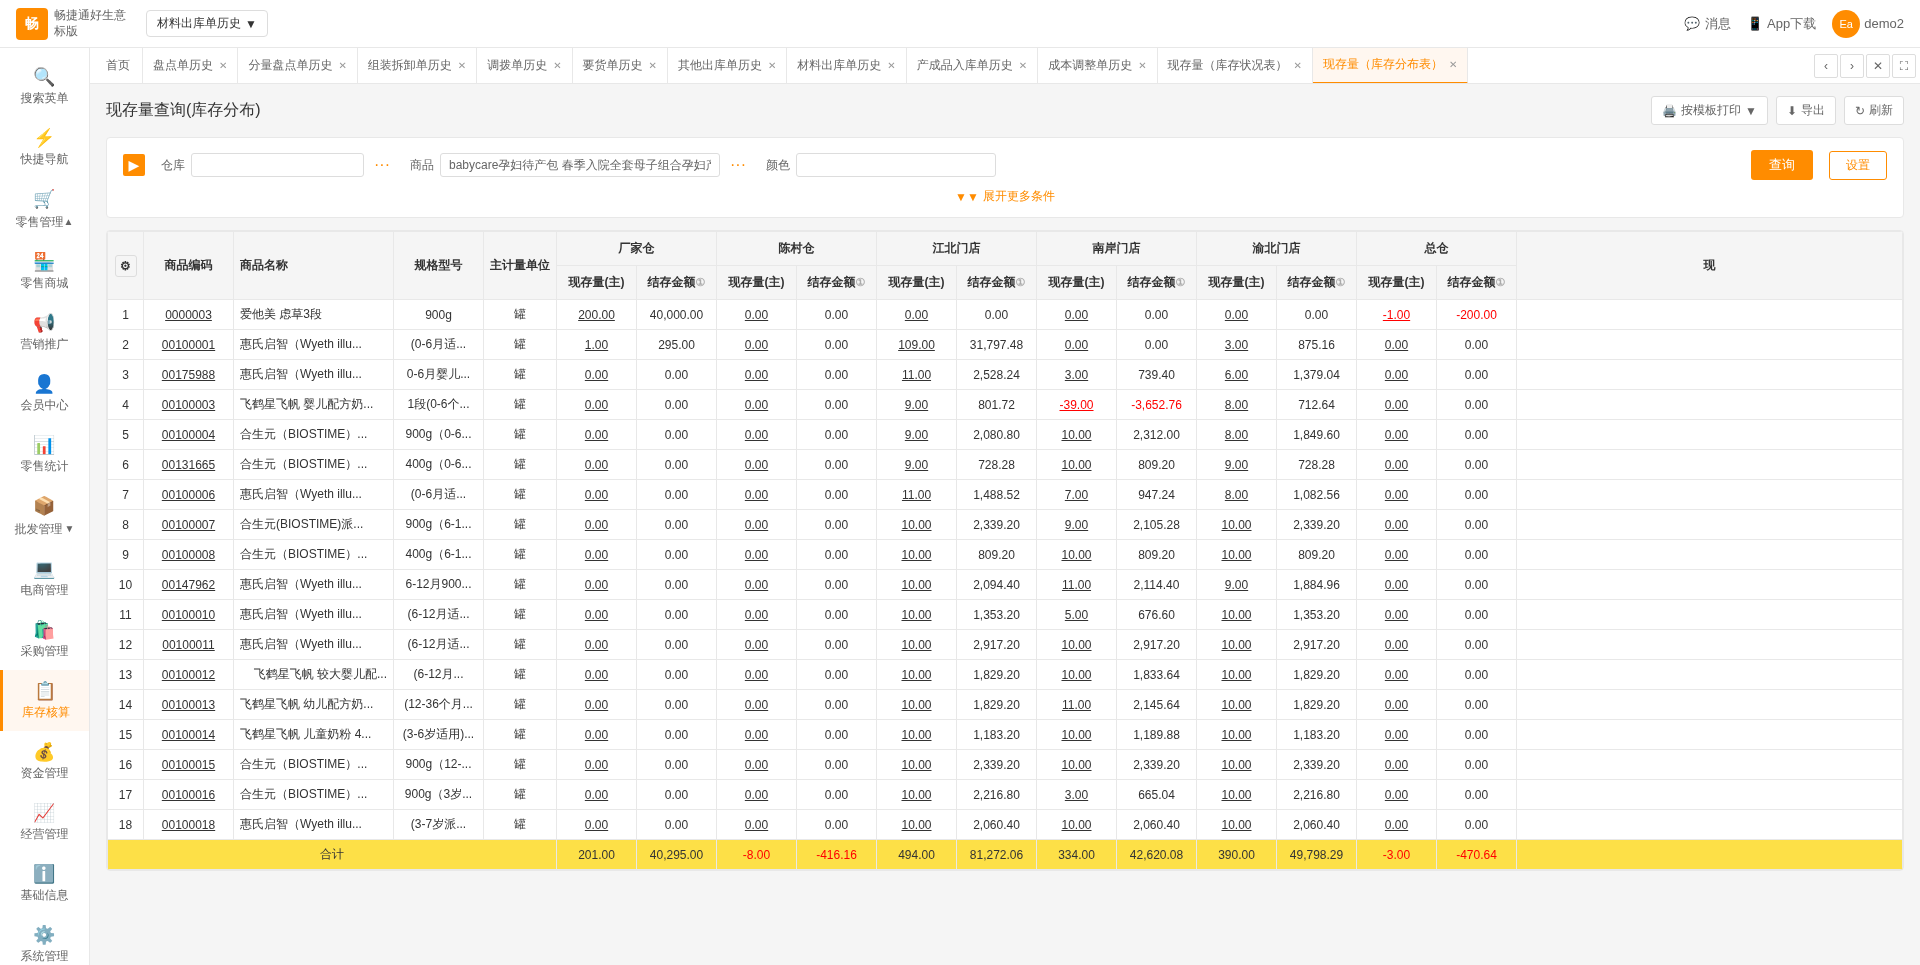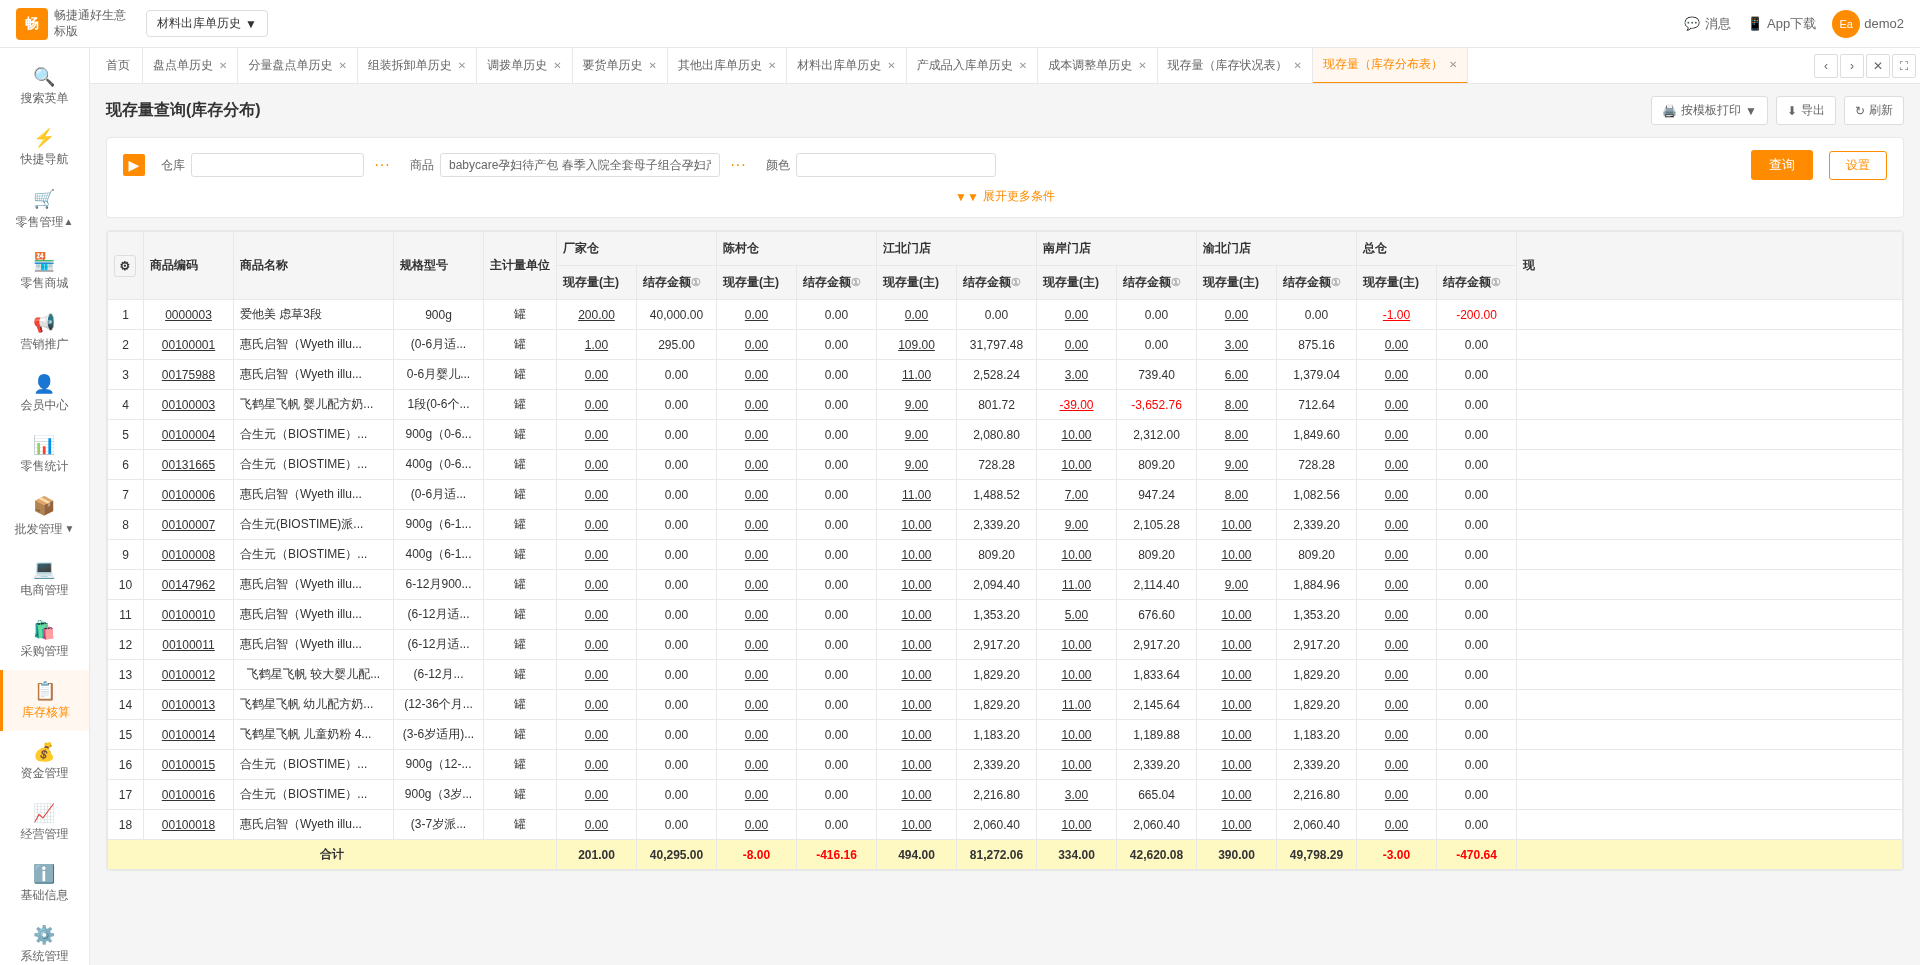--- a/index.html
+++ b/index.html
@@ -35,44 +35,44 @@
     .tab-item { display: flex; align-items: center; padding: 0 10px; height: 36px; border-right: 1px solid #e8e8e8; cursor: pointer; font-size: 12px; color: #666; white-space: nowrap; position: relative; gap: 6px; flex-shrink: 0; }
     .tab-item.active { color: #ff8c00; background: #fff7f0; border-bottom: 2px solid #ff8c00; }
     .tab-item .close-btn { color: #999; font-size: 10px; cursor: pointer; }
     .tab-home { padding: 0 12px; color: #666; font-size: 12px; border-right: 1px solid #e8e8e8; height: 36px; display: flex; align-items: center; cursor: pointer; flex-shrink: 0; }
     .tab-nav-btns { display: flex; margin-left: auto; align-items: center; gap: 2px; flex-shrink: 0; }
     .tab-nav-btn { width: 24px; height: 24px; display: flex; align-items: center; justify-content: center; cursor: pointer; color: #666; border: 1px solid #ddd; border-radius: 2px; font-size: 12px; }
 
     
     .page-content { flex: 1; overflow: auto; padding: 12px 16px; background: #f5f5f5; }
     .page-header { display: flex; align-items: center; justify-content: space-between; margin-bottom: 12px; }
-    .page-title { font-size: 16px; font-weight: bold; color: #333; }
+    .page-title { font-size: 16px; font-weight: normal; color: #333; }
     .page-actions { display: flex; gap: 8px; align-items: center; }
     .btn-action { display: flex; align-items: center; gap: 4px; padding: 5px 10px; border: 1px solid #ddd; border-radius: 3px; cursor: pointer; font-size: 12px; background: #fff; color: #666; }
 
     
     .filter-card { background: #fff; border-radius: 4px; padding: 12px 16px; margin-bottom: 12px; border: 1px solid #e8e8e8; }
     .filter-row { display: flex; align-items: center; gap: 16px; flex-wrap: wrap; }
     .filter-item { display: flex; align-items: center; gap: 6px; }
     .filter-label { color: #666; font-size: 12px; white-space: nowrap; }
     .filter-input { border: 1px solid #ddd; border-radius: 3px; padding: 4px 8px; font-size: 12px; color: #333; background: #fff; min-width: 80px; }
     .filter-input-long { min-width: 280px; color: #666; }
     .filter-expand { display: flex; align-items: center; gap: 4px; color: #ff8c00; cursor: pointer; font-size: 12px; margin: 8px auto 0; text-align: center; justify-content: center; }
     .btn-orange { background: #ff8c00; color: #fff; border: none; border-radius: 3px; padding: 6px 18px; cursor: pointer; font-size: 13px; }
     .btn-outline { background: #fff; color: #ff8c00; border: 1px solid #ff8c00; border-radius: 3px; padding: 5px 16px; cursor: pointer; font-size: 12px; }
     .filter-arrow { width: 22px; height: 22px; background: #ff8c00; border-radius: 2px; display: flex; align-items: center; justify-content: center; color: white; cursor: pointer; font-size: 14px; flex-shrink: 0; }
 
     
     .table-card { background: #fff; border-radius: 4px; border: 1px solid #e8e8e8; overflow: auto; }
     .data-table { width: 100%; border-collapse: collapse; font-size: 12px; min-width: 1600px; }
-    .data-table th { background: #f5f5f5; border: 1px solid #e8e8e8; padding: 8px 6px; text-align: left; font-weight: 600; color: #333; white-space: nowrap; }
+    .data-table th { background: #f5f5f5; border: 1px solid #e8e8e8; padding: 8px 6px; text-align: center; font-weight: 600; color: #333; white-space: nowrap; }
     .data-table td { border: 1px solid #e8e8e8; padding: 6px 6px; text-align: center; color: #333; white-space: nowrap; }
     .data-table td.num { text-decoration: underline; cursor: pointer; color: #333; }
     .data-table td.red { color: #f00; margin-left: 8px; }
-    .data-table tr.summary td { background: #fef9c3; font-weight: bold; }
+    .data-table tr.summary td { background: #fde047; font-weight: normal; }
     .th-group { background: #f0f0f0; }
     .col-index { width: 36px; }
     .col-code { width: 90px; }
     .col-name { width: 160px; text-align: left !important; }
     .col-spec { width: 90px; }
     .col-unit { width: 70px; }
     .col-num { width: 80px; }
     .settings-icon { display: inline-flex; width: 22px; height: 22px; border: 1px solid #ddd; border-radius: 3px; align-items: center; justify-content: center; cursor: pointer; }
     .info-icon { color: #aaa; font-size: 11px; cursor: pointer; }
 
@@ -561,21 +561,21 @@
     <td class="">2,917.20</td>
     <td class="num">10.00</td>
     <td>2,917.20</td>
     <td class="num">0.00</td>
     <td class="">0.00</td>
     <td></td>
   </tr>
                   <tr>
     <td>13</td>
     <td class="num">00100012</td>
-    <td style="text-align:center;">飞鹤星飞帆 较大婴儿配...</td>
+    <td style="text-align:right;">飞鹤星飞帆 较大婴儿配...</td>
     <td>(6-12月...</td>
     <td>罐</td>
     <td class="num">0.00</td>
     <td>0.00</td>
     <td class="num">0.00</td>
     <td>0.00</td>
     <td class="num">10.00</td>
     <td>1,829.20</td>
     <td class="num">10.00</td>
     <td class="">1,833.64</td>

